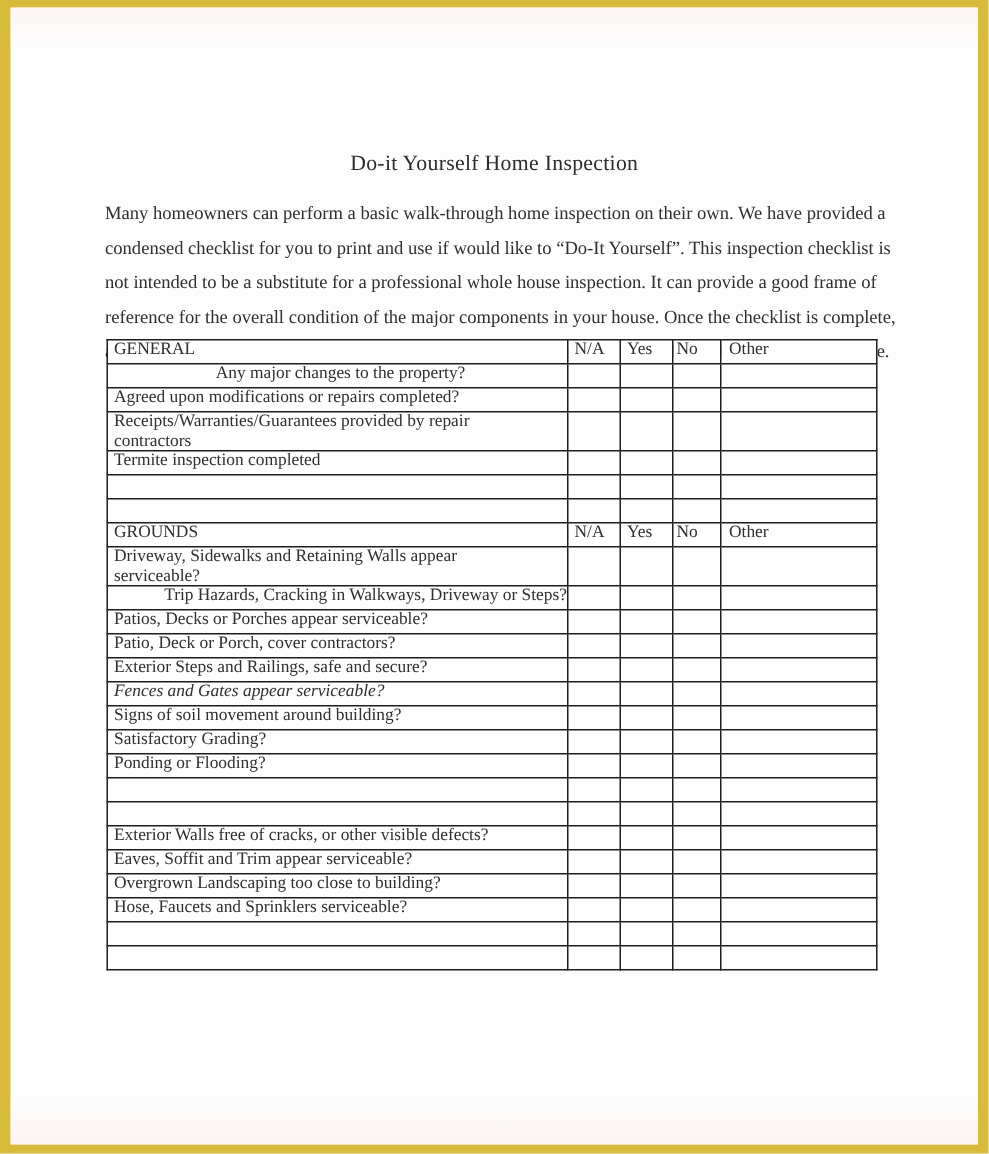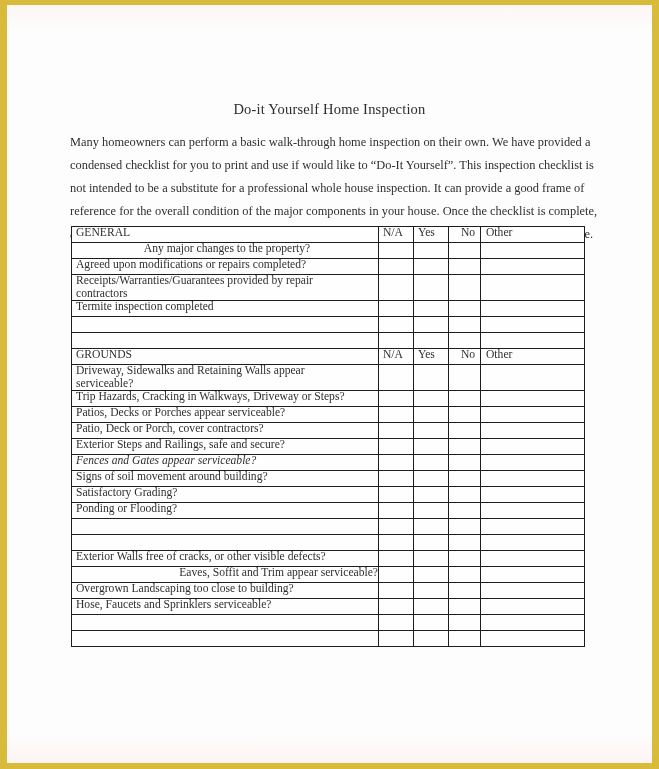--- a/index.html
+++ b/index.html
@@ -99,21 +99,21 @@
     padding: 0 0 0 4px;
     vertical-align: top;
     line-height: 12.6px;
     height: 16px;
     box-sizing: border-box;
     background: #fefefe;
   }
   #checklist-table td.c-item   { width: 307px; }
   #checklist-table td.c-na     { width: 35px; padding-left: 4px; }
   #checklist-table td.c-yes    { width: 35px; padding-left: 4px; }
-  #checklist-table td.c-no     { width: 32px; padding-left: 12px; }
+  #checklist-table td.c-no     { width: 32px; padding-left: 2px; }
   #checklist-table td.c-other  { width: 104px; padding-left: 5px; }
 
   tr.section-header td { padding-top: 1px; }
   tr.item-row td { padding-top: 1px; }
   tr.item-row.two-line td.c-item { height: 28px; }
   tr.blank-row td { height: 16px; }
   tr.thick-rule td {
     border-top: 2.5px solid #111111;
     height: 15px;
   }
@@ -205,21 +205,21 @@
             </tr>
             <tr class="item-row two-line">
               <td class="c-item" style="white-space: pre-line;">Driveway,  Sidewalks  and Retaining Walls appear
 serviceable?</td>
               <td class="c-na">&nbsp;</td>
               <td class="c-yes">&nbsp;</td>
               <td class="c-no">&nbsp;</td>
               <td class="c-other">&nbsp;</td>
             </tr>
             <tr class="item-row">
-              <td class="c-item" style="white-space: pre-line;">Trip Hazards, Cracking in Walkways, Driveway or Steps?</td>
+              <td class="c-item" style="white-space: pre-line; text-align: right;">Trip Hazards, Cracking in Walkways, Driveway or Steps?</td>
               <td class="c-na">&nbsp;</td>
               <td class="c-yes">&nbsp;</td>
               <td class="c-no">&nbsp;</td>
               <td class="c-other">&nbsp;</td>
             </tr>
             <tr class="item-row">
               <td class="c-item" style="white-space: pre-line;">Patios, Decks or Porches appear serviceable?</td>
               <td class="c-na">&nbsp;</td>
               <td class="c-yes">&nbsp;</td>
               <td class="c-no">&nbsp;</td>
@@ -282,21 +282,21 @@
               <td class="c-other">&nbsp;</td>
             </tr>
             <tr class="item-row">
               <td class="c-item" style="white-space: pre-line;">Exterior Walls free of cracks, or other visible defects?</td>
               <td class="c-na">&nbsp;</td>
               <td class="c-yes">&nbsp;</td>
               <td class="c-no">&nbsp;</td>
               <td class="c-other">&nbsp;</td>
             </tr>
             <tr class="item-row">
-              <td class="c-item" style="white-space: pre-line; text-align: right;">Eaves, Soffit and Trim appear serviceable?</td>
+              <td class="c-item" style="white-space: pre-line;">Eaves, Soffit and Trim appear serviceable?</td>
               <td class="c-na">&nbsp;</td>
               <td class="c-yes">&nbsp;</td>
               <td class="c-no">&nbsp;</td>
               <td class="c-other">&nbsp;</td>
             </tr>
             <tr class="item-row">
               <td class="c-item" style="white-space: pre-line;">Overgrown Landscaping too close to building?</td>
               <td class="c-na">&nbsp;</td>
               <td class="c-yes">&nbsp;</td>
               <td class="c-no">&nbsp;</td>

